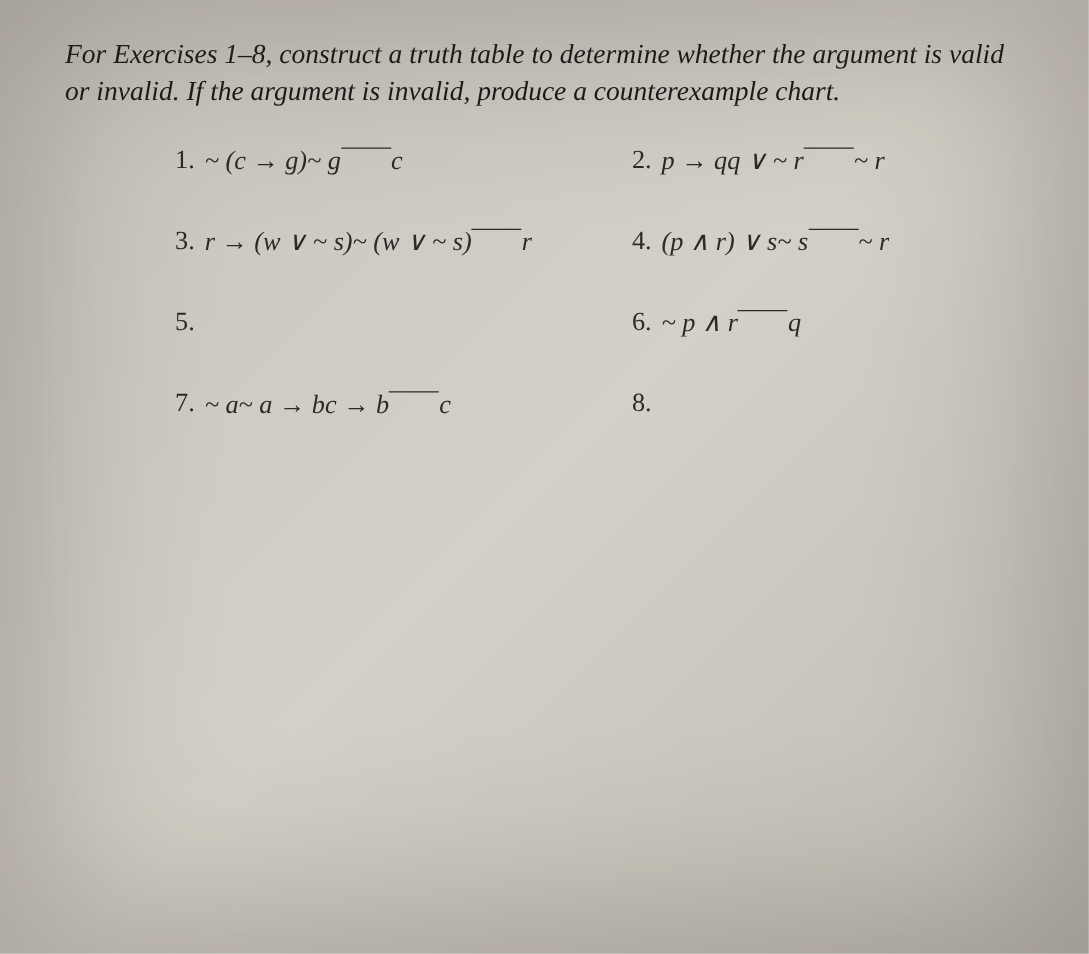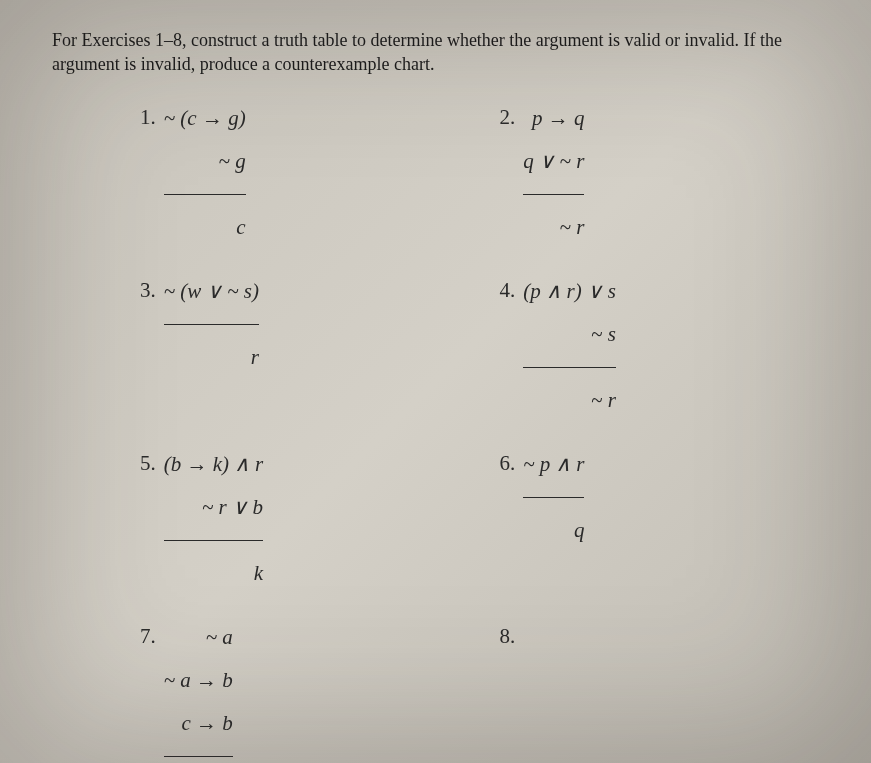--- a/index.html
+++ b/index.html
@@ -11,24 +11,25 @@
       width: 871px;
       height: 763px;
       background: linear-gradient(135deg, #c8c4bb 0%, #d4d0c7 50%, #c0bcb3 100%);
       font-family: "Times New Roman", Times, serif;
       color: #2a2a2a;
       padding: 28px 52px;
       position: relative;
       overflow: hidden;
     }
     .instructions {
-      font-size: 18px;
+      font-size: 22px;
       line-height: 1.35;
       margin-bottom: 28px;
       color: #1a1a1a;
+      font-style: italic;
     }
     .exercises {
       display: grid;
       grid-template-columns: 1fr 1fr;
       column-gap: 80px;
       row-gap: 38px;
       padding-left: 88px;
       padding-right: 40px;
     }
     .exercise {
@@ -38,23 +39,22 @@
       display: flex;
       align-items: flex-start;
       gap: 6px;
     }
     .ex-num {
       font-style: normal;
       margin-right: 2px;
     }
     .ex-body {
       display: flex;
-      flex-direction: column;
-      align-items: flex-end;
-      gap: 16px;
+      flex-direction: row;
+      align-items: flex-start;
     }
     .premise {
       padding: 1px 0;
       white-space: nowrap;
     }
     .hr {
       border: none;
       border-top: 1.5px solid #2a2a2a;
       margin: 3px 0;
       width: 100%;
@@ -94,44 +94,39 @@
       <div class="premise">p → q</div>
       <div class="premise">q ∨ ~ r</div>
       <hr class="hr">
       <div class="conclusion">~ r</div>
     </div>
   </div>
 
   <div class="exercise">
     <span class="ex-num">3.</span>
     <div class="ex-body">
+      <div class="premise">r → (w ∨ ~ s)</div>
       <div class="premise">~ (w ∨ ~ s)</div>
       <hr class="hr">
       <div class="conclusion">r</div>
     </div>
   </div>
 
   <div class="exercise">
     <span class="ex-num">4.</span>
     <div class="ex-body">
       <div class="premise">(p ∧ r) ∨ s</div>
       <div class="premise">~ s</div>
       <hr class="hr">
       <div class="conclusion">~ r</div>
     </div>
   </div>
 
   <div class="exercise">
     <span class="ex-num">5.</span>
-    <div class="ex-body">
-      <div class="premise">(b → k) ∧ r</div>
-      <div class="premise">~ r ∨ b</div>
-      <hr class="hr">
-      <div class="conclusion">k</div>
-    </div>
   </div>
 
   <div class="exercise">
     <span class="ex-num">6.</span>
     <div class="ex-body">
       <div class="premise">~ p ∧ r</div>
       <hr class="hr">
       <div class="conclusion">q</div>
     </div>
   </div>

